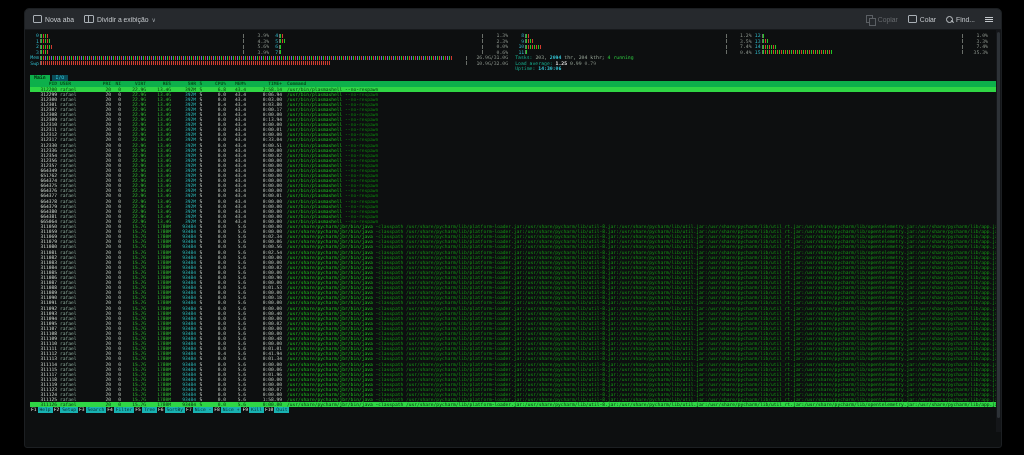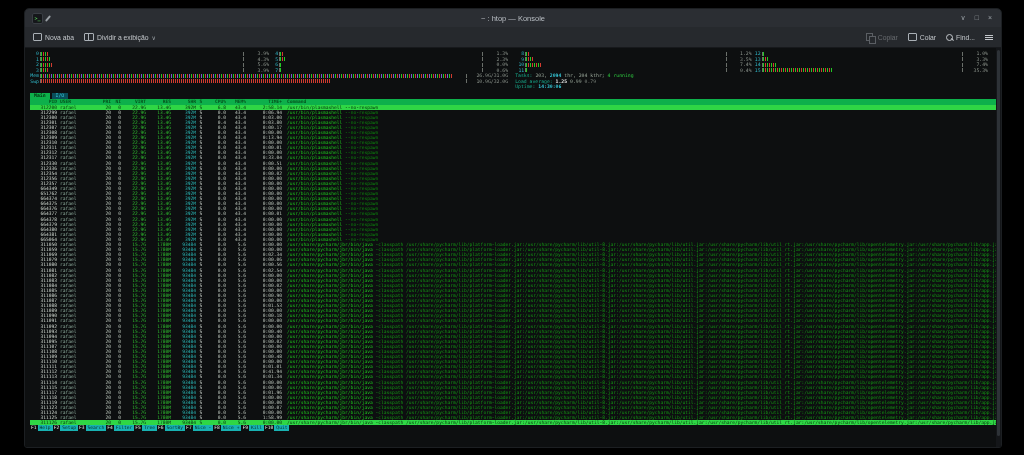--- a/index.html
+++ b/index.html
@@ -96,32 +96,20 @@
   .fkeys{display:flex;height:6px;line-height:6px;font-size:4.6px;margin-top:0;}
   .fk{display:flex;}
   .fk-key{color:#e8e8e8;padding:0 1px;}
   .fk-label{background:#18b2b2;color:#072a2a;padding:0 2px;}
 </style>
 </head>
 <body>
 
 <div class="window">
 
-  <div class="titlebar">
-    <div class="tb-left">
-      <span class="app-ico">&gt;_</span>
-      <span class="pencil"></span>
-    </div>
-    <span class="tb-title">~ : htop — Konsole</span>
-    <div class="tb-controls">
-      <span>∨</span>
-      <span>□</span>
-      <span>×</span>
-    </div>
-  </div>
 
   <div class="toolbar">
     <div class="tbtn">
       <span class="ico-rect"></span>
       <span>Nova aba</span>
     </div>
     <div class="tbtn">
       <span class="ico-split"></span>
       <span>Dividir a exibição</span>
       <span class="chev">∨</span>

